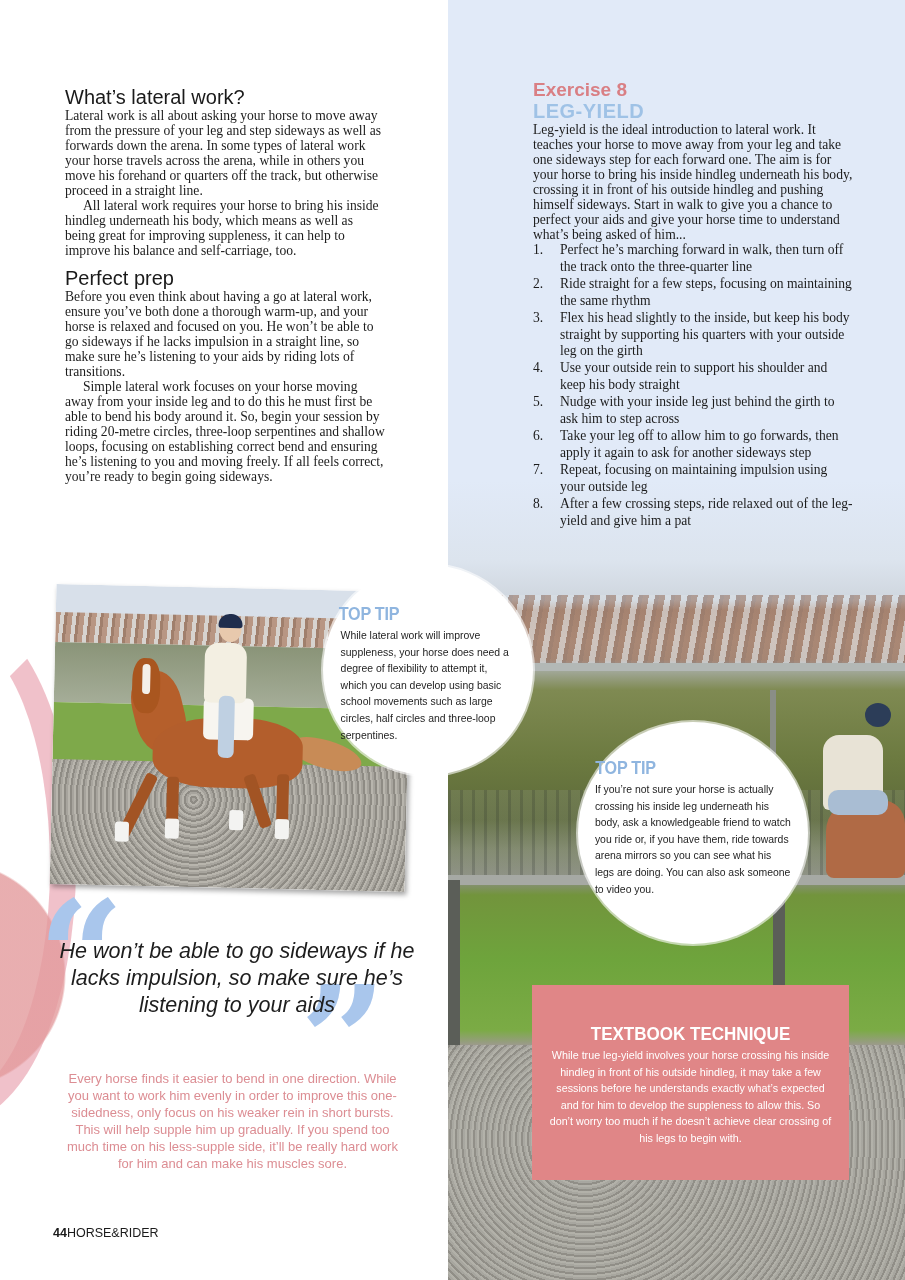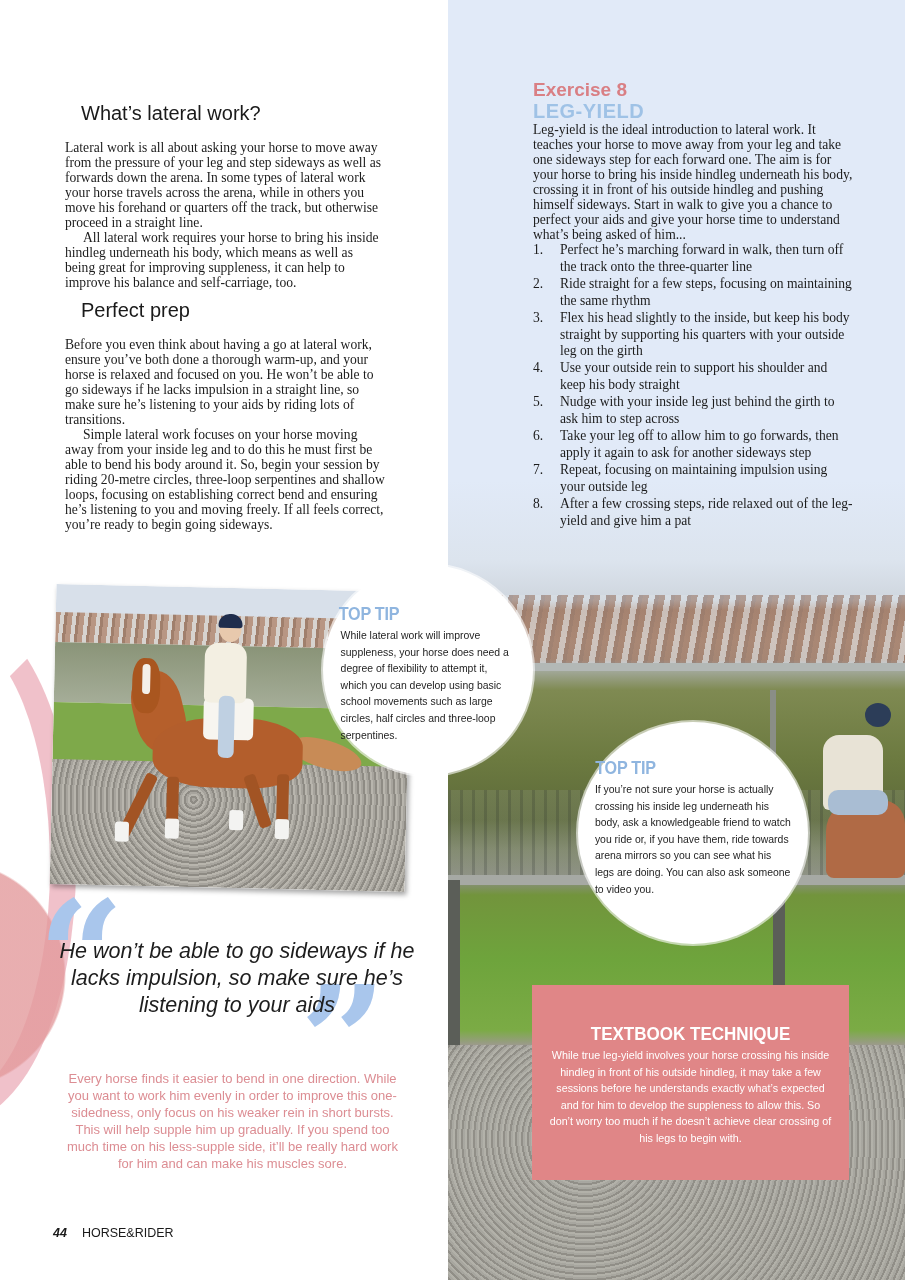--- a/index.html
+++ b/index.html
@@ -20,21 +20,21 @@
   #right-bg .rail { position:absolute; left:0; top:663px; width:457px; height:8px; background:#b3b8b6; }
   #right-bg .fence { position:absolute; left:0; top:790px; width:457px; height:85px;
     background: repeating-linear-gradient(90deg, rgba(90,95,90,.35) 0 3px, rgba(160,165,155,.2) 3px 12px); }
   #right-bg .rail2 { position:absolute; left:0; top:875px; width:457px; height:10px; background:#a6a9a4; }
   #right-bg .post { position:absolute; width:12px; background:#5b5e58; }
   #right-bg .sand { position:absolute; left:0; top:1045px; width:457px; height:235px;
     background: repeating-radial-gradient(circle at 30% 40%, #a9a8a1 0 2px, #8f8d86 2px 4px, #b4b3ab 4px 6px); opacity:.9; }
 
   
   .brush { position:absolute; border-radius:50%; }
-  h2.sect { font-family:"Liberation Sans", sans-serif; font-weight:normal; font-size:20px; margin:16px; line-height:22px; color:#1a1a1a; }
+  h2.sect { font-family:"Liberation Sans", sans-serif; font-weight:normal; font-size:20px; margin:0; line-height:22px; color:#1a1a1a; }
   .body-text { font-family:"Liberation Serif", serif; font-size:13.6px; line-height:15px; color:#1c1c1c; margin:0; }
   .body-text.indent { text-indent:18px; }
 
   #left-col { position:absolute; left:65px; top:86px; width:320px; }
   #right-col { position:absolute; left:533px; top:80px; width:322px; }
 
   .ex-label { font-family:"Liberation Sans", sans-serif; font-weight:bold; font-size:19px; color:#d97f84; line-height:20px; }
   .ex-title { font-family:"Liberation Sans", sans-serif; font-weight:bold; font-size:20px; color:#9fc2e6; line-height:22px; letter-spacing:0.5px; }
 
   ol.steps { list-style:none; margin:0; padding:0; }
@@ -83,21 +83,21 @@
   #dyk .dyk-title { font-family:"Liberation Sans", sans-serif; font-weight:bold; font-size:18px; color:#d8848b; line-height:20px; }
   #dyk .dyk-body { font-family:"Liberation Sans", sans-serif; font-size:13px; line-height:17px; color:#dc8d93; }
 
   
   #textbook { position:absolute; left:532px; top:985px; width:317px; height:195px; background:#e08687; text-align:center; color:#fff; }
   #textbook .tb-title { font-family:"Liberation Sans", sans-serif; font-weight:bold; font-size:18.5px; margin-top:38px; transform:scaleX(.92); }
   #textbook .tb-body { font-family:"Liberation Sans", sans-serif; font-size:11.3px; line-height:16.6px; margin:2px 10px 0 10px; transform:scaleX(.95); }
 
   
   #footer { position:absolute; left:53px; top:1226px; font-family:"Liberation Sans", sans-serif; font-size:12.5px; color:#1a1a1a; }
-  #footer .pg { font-weight:bold; margin-right:15px;font-style:italic; }
+  #footer .pg { font-weight:bold; margin-right:0; }
 </style>
 </head>
 <body>
 
 <div id="right-bg">
   <div class="hedge"></div>
   <div class="rail"></div>
   <div class="fence"></div>
   <div class="rail2"></div>
   <div class="post" style="left:0px;top:880px;height:170px;"></div>

